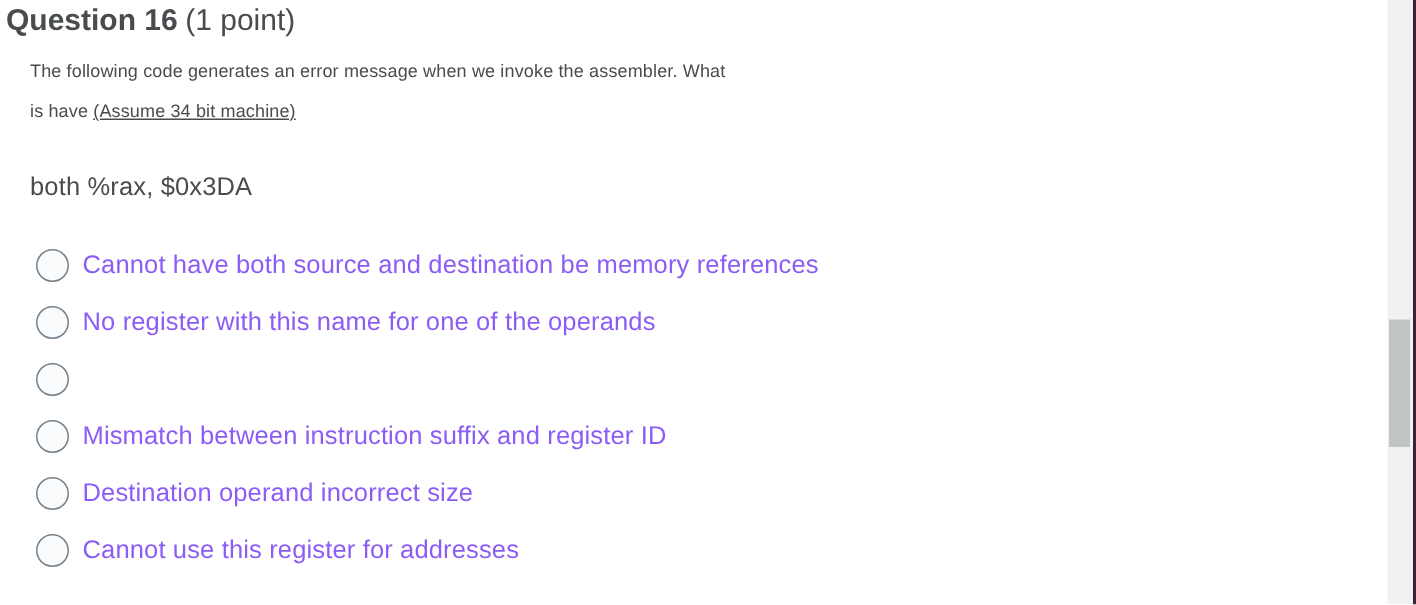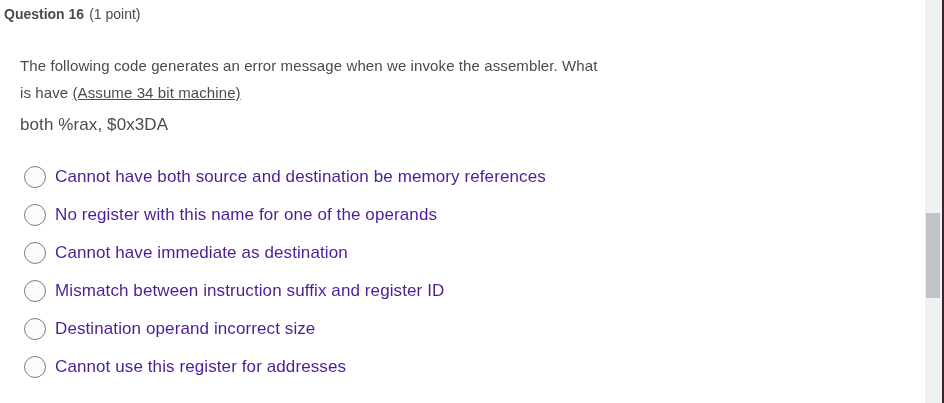--- a/index.html
+++ b/index.html
@@ -8,31 +8,31 @@
     position:relative;
     background:#ffffff;
     font-family:"Liberation Sans", sans-serif;
     color:#494c4e;
     overflow:hidden;
   }
 
   .question-header {
     position:absolute;
     left:4px; top:2px;
-    font-size:14px;
+    font-size:20px;
     line-height:24px;
     color:#494c4e;
   }
   .question-number { font-weight:700; }
   .question-points { font-weight:400; margin-left:5px; }
 
   .prompt {
     position:absolute;
-    left:20px; top:52px;
-    font-size:15px;
+    left:20px; top:34px;
+    font-size:12px;
     line-height:27px;
     color:#494c4e;
     letter-spacing:0.1px;
   }
   .underlined { text-decoration:underline; }
 
   .code-line {
     position:absolute;
     left:20px; top:112px;
     font-size:17px;
@@ -56,21 +56,21 @@
     flex:none;
     width:22px; height:22px;
     border:1.5px solid #768089;
     border-radius:50%;
     background:#fafbfd;
   }
   .option-label {
     margin-left:9px;
     font-size:17px;
     letter-spacing:0.1px;
-    color:#4c1d95;
+    color:#8b5cf6;
     white-space:nowrap;
   }
 
   .scrollbar-track {
     position:absolute;
     left:925px; top:0;
     width:17px; height:403px;
     background:#f0f1f1;
   }
   .scrollbar-thumb {
@@ -104,21 +104,20 @@
   <div class="option-row">
     <span class="radio"></span>
     <span class="option-label">Cannot have both source and destination be memory references</span>
   </div>
   <div class="option-row">
     <span class="radio"></span>
     <span class="option-label">No register with this name for one of the operands</span>
   </div>
   <div class="option-row">
     <span class="radio"></span>
-    <span class="option-label">Cannot have immediate as destination</span>
   </div>
   <div class="option-row">
     <span class="radio"></span>
     <span class="option-label">Mismatch between instruction suffix and register ID</span>
   </div>
   <div class="option-row">
     <span class="radio"></span>
     <span class="option-label">Destination operand incorrect size</span>
   </div>
   <div class="option-row">

